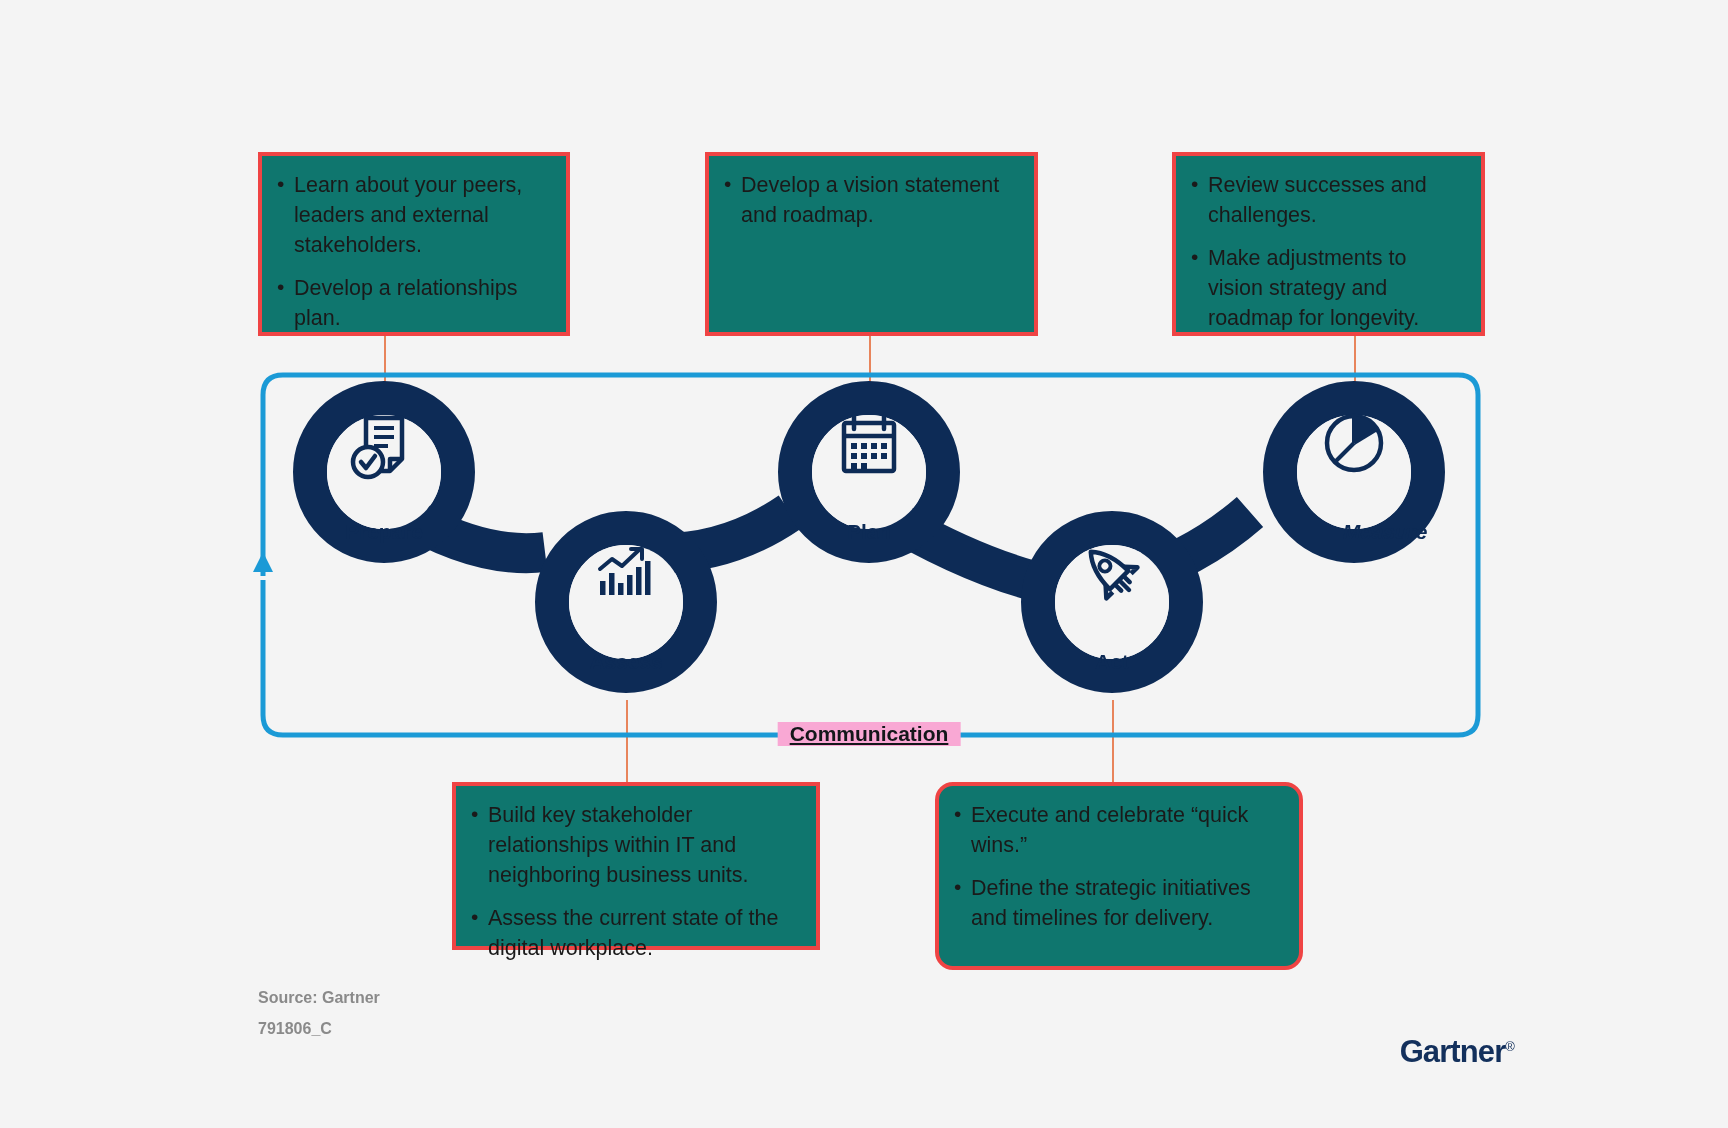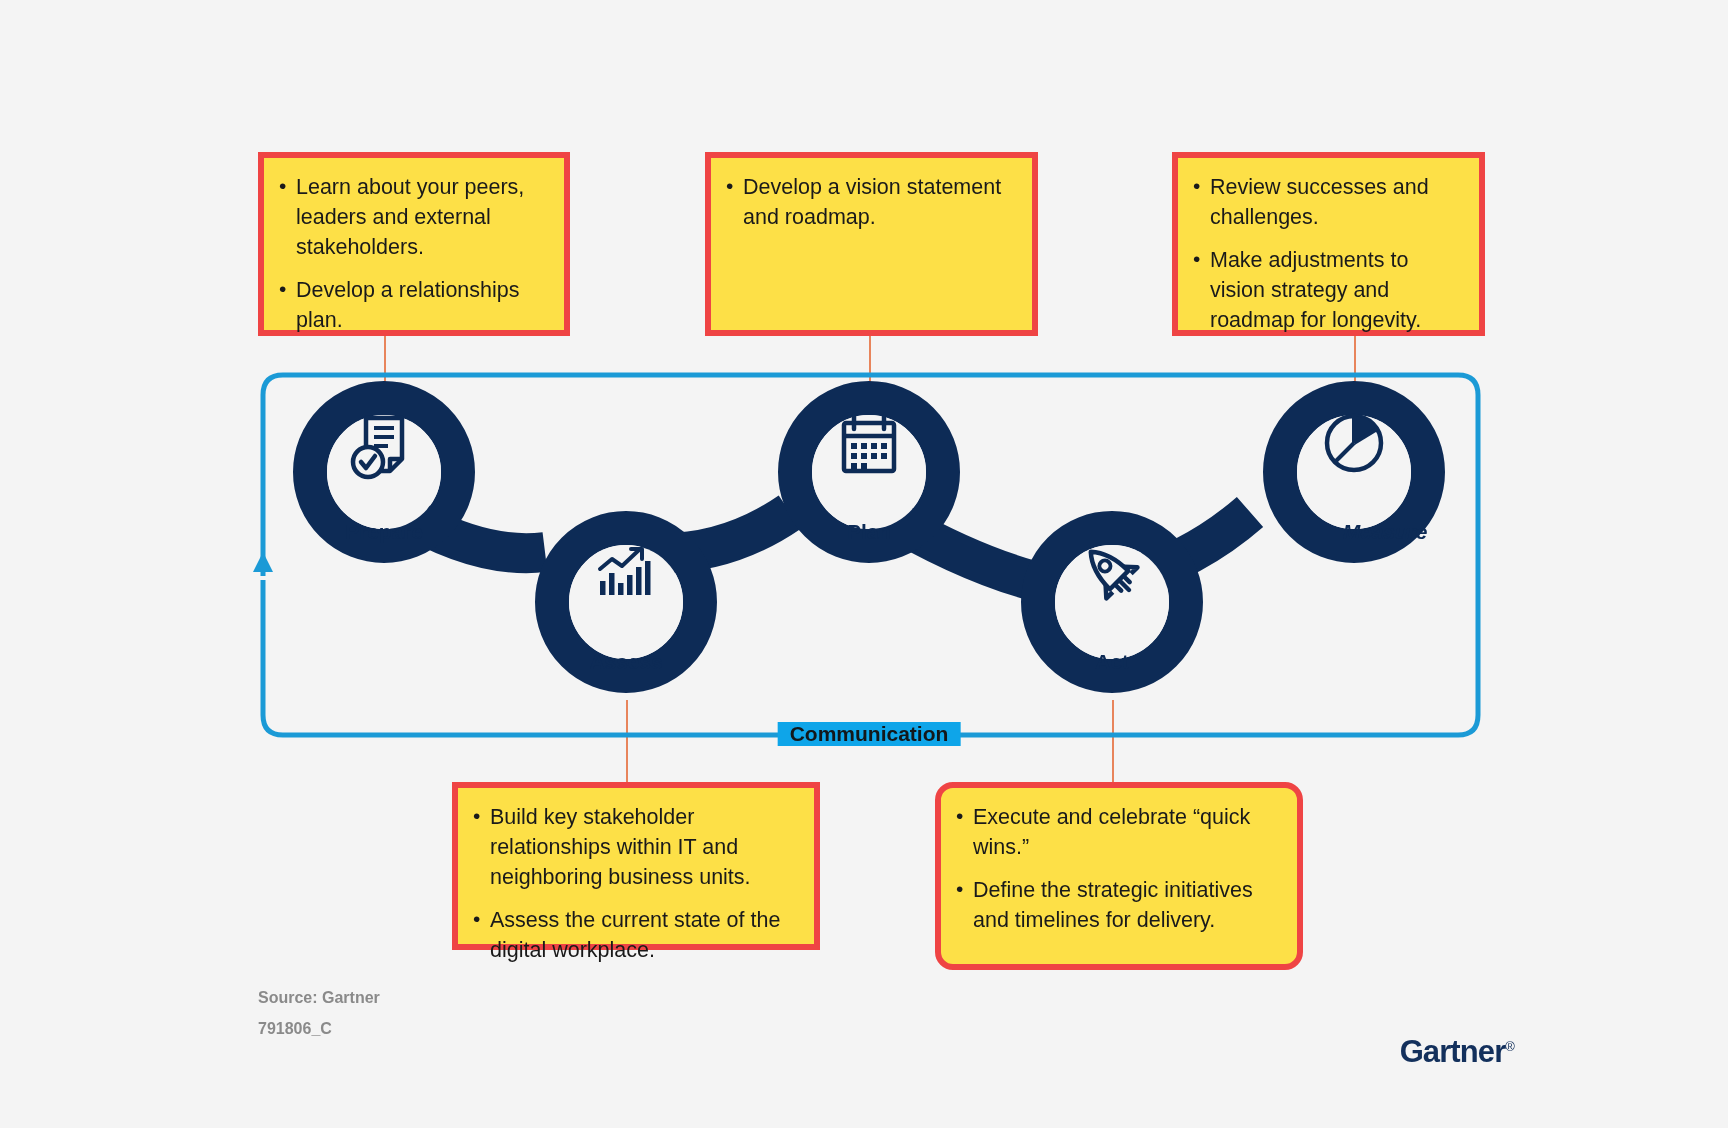--- a/index.html
+++ b/index.html
@@ -16,22 +16,22 @@
   
   #title{
     position:absolute;left:258px;top:90px;
     font-size:31px;font-weight:bold;color:#13171a;
     letter-spacing:-0.2px;
   }
 
   
   .callout{
     position:absolute;
-    border:6px solid #ef4444;
-    background:#fde047;
+    border:4px solid #ef4444;
+    background:#0f766e;
     box-sizing:border-box;
     padding:14px 16px 10px 14px;
   }
   .callout ul{
     margin:0;padding:0;list-style:none;
   }
   .callout li{
     position:relative;
     padding-left:18px;
     margin:0 0 13px 0;
@@ -58,24 +58,25 @@
     font-size:21px;font-weight:bold;color:#0d2b56;
     text-align:center;transform:translateX(-50%);
     letter-spacing:-0.1px;
     white-space:nowrap;
   }
 
   
   #comm-label{
     position:absolute;
     font-size:21px;font-weight:bold;color:#13171a;
-    background:#0ea5e9;
+    background:#f9a8d4;
     padding:0 12px;
     transform:translateX(-50%);
     white-space:nowrap;
+    text-decoration:underline;
   }
 
   
   #source{
     position:absolute;left:258px;top:982px;
     font-size:16px;color:#8a8a8a;line-height:31px;font-weight:bold;
   }
 
   
   #logo{

